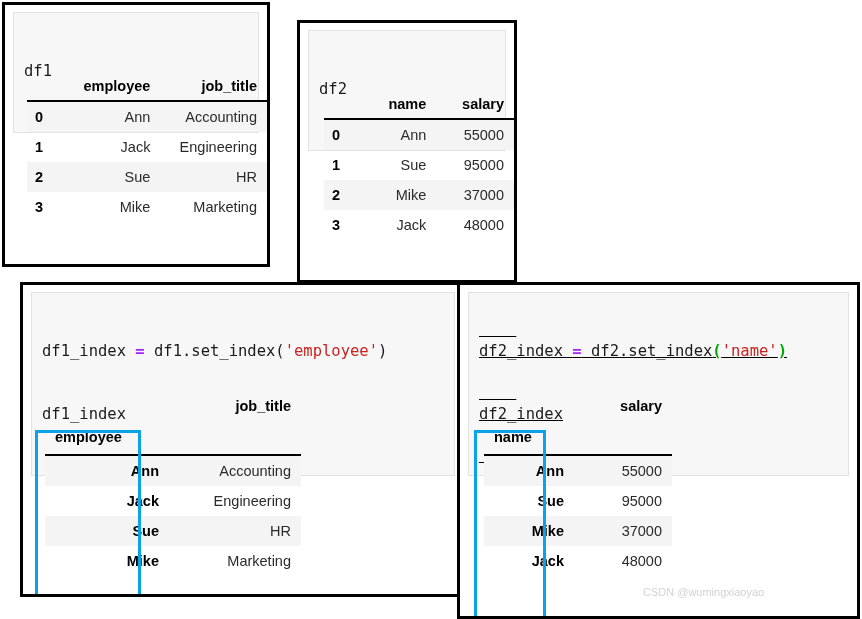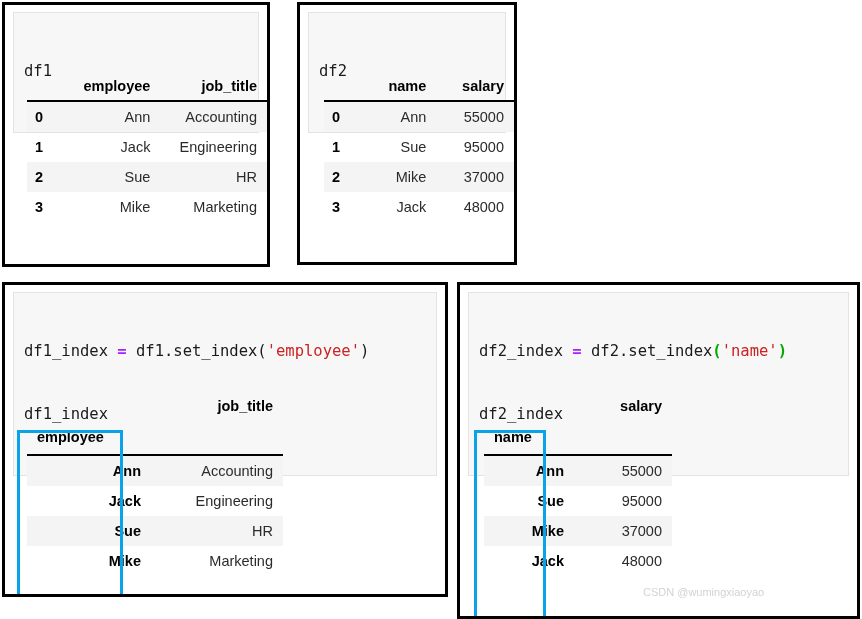--- a/index.html
+++ b/index.html
@@ -104,23 +104,23 @@
   .watermark {
     position: absolute;
     font-family: "Liberation Sans", sans-serif;
     font-size: 11px;
     color: #d2d2d2;
     white-space: nowrap;
   }
 
   
   #panel-df1       { left: 2px;   top: 2px;   width: 268px; height: 265px; }
-  #panel-df2       { left: 297px; top: 2px;   width: 220px; height: 263px; }
-  #panel-df1-index { left: 2px;   top: 282px; width: 446px; height: 315px; }
-  #panel-df2-index { left: 457px; top: 282px; width: 403px; height: 337px; }
+  #panel-df2       { left: 297px; top: 20px;   width: 220px; height: 263px; }
+  #panel-df1-index { left: 20px;   top: 282px; width: 446px; height: 315px; }
+  #panel-df2-index { left: 457px; top: 282px; width: 403px; height: 337px; text-decoration: underline; }
 
   .table-wrap { position: absolute; margin-left: 16px; }
   #tbl-df1-wrap       { left: 6px;  top: 66px; }
   #tbl-df2-wrap       { left: 8px;  top: 66px; }
   #tbl-df1idx-wrap    { left: 6px;  top: 106px; }
   #tbl-df2idx-wrap    { left: 8px;  top: 106px; }
 </style>
 </head>
 <body>
 

